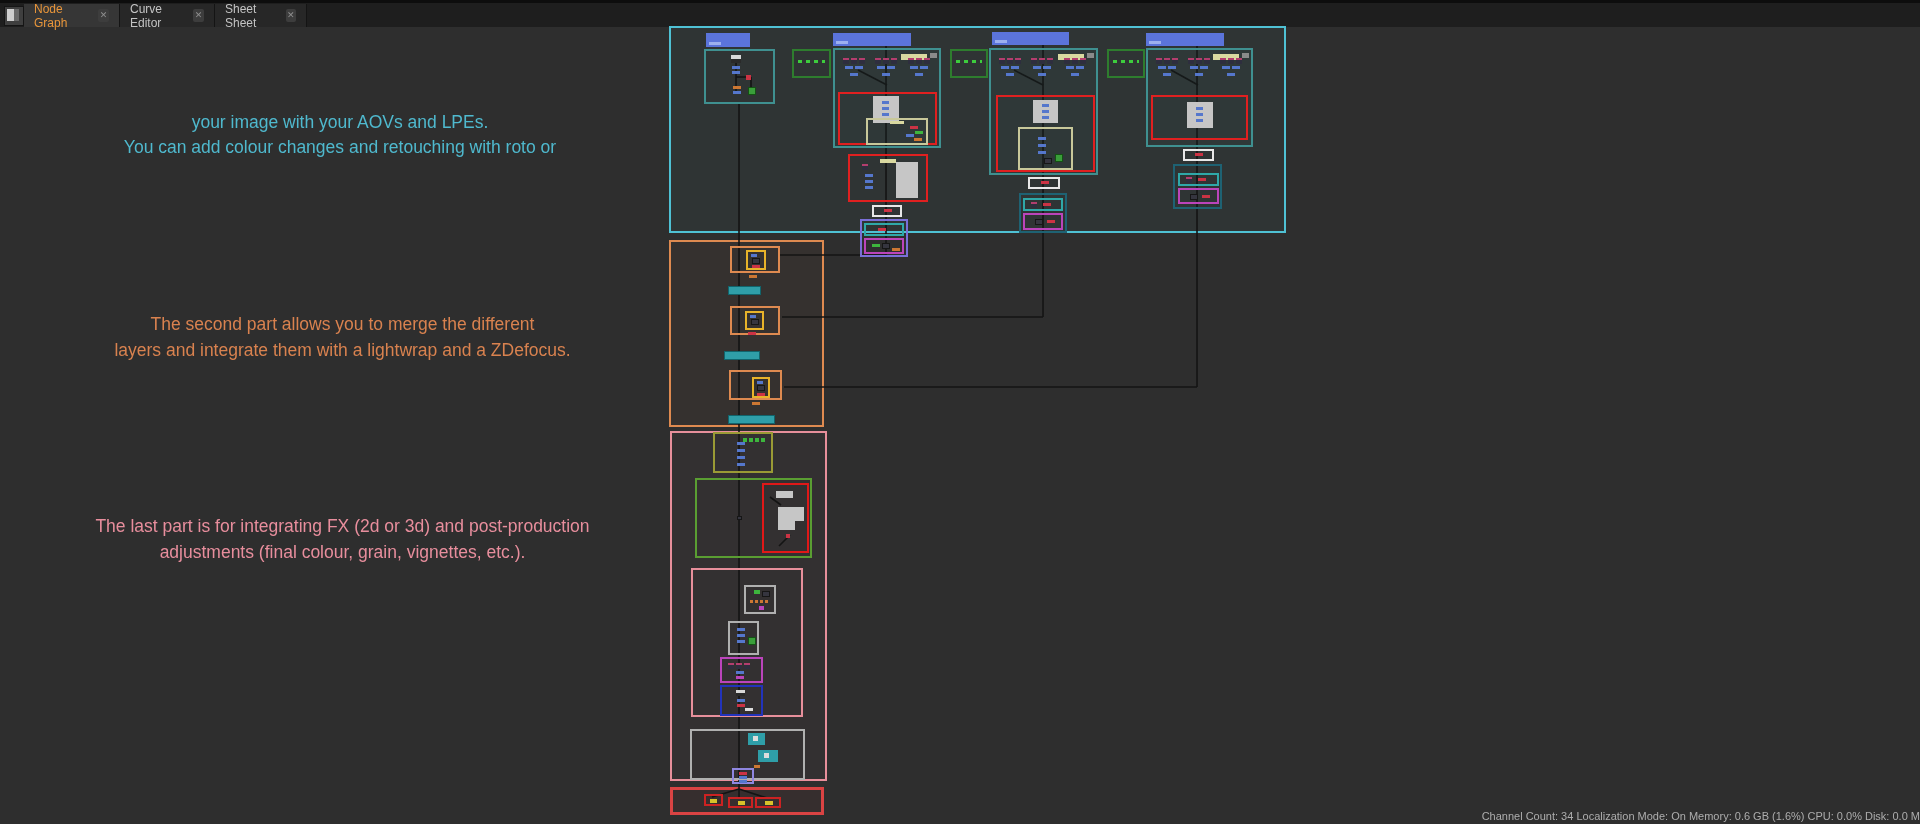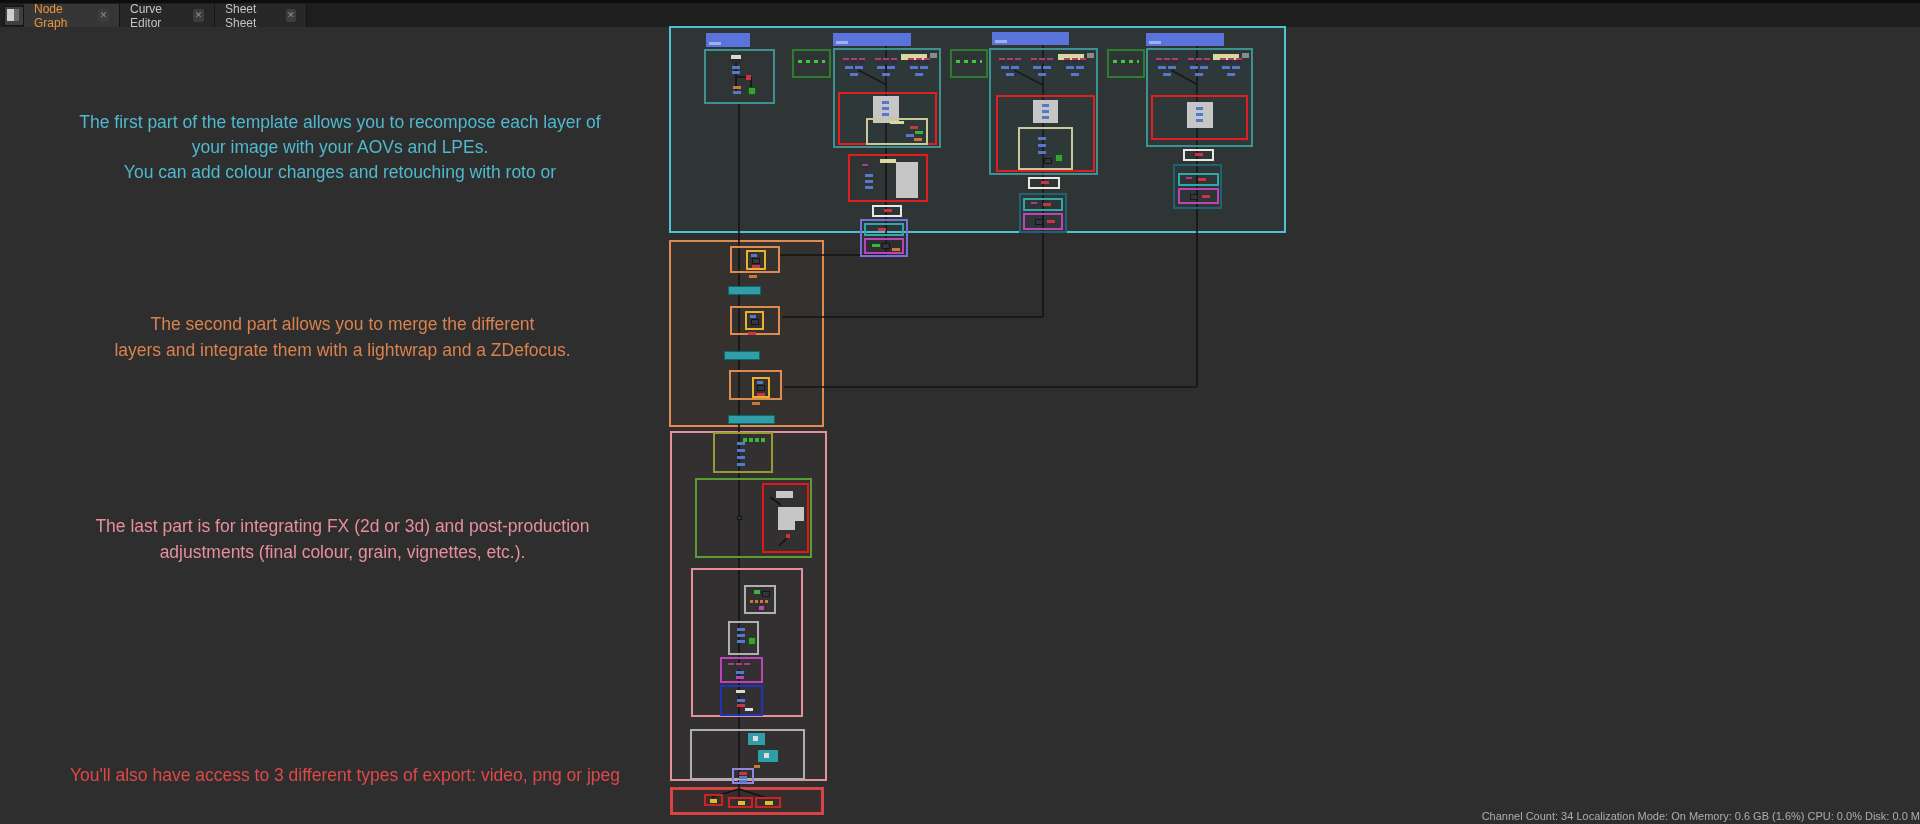--- a/index.html
+++ b/index.html
@@ -57,34 +57,30 @@
       <span>Curve Editor</span>
       <span class="close">✕</span>
     </div>
     <div class="tab" style="left:215px;width:92px;">
       <span>Sheet Sheet</span>
       <span class="close">✕</span>
     </div>
   </div>
 
   <div class="anno" style="left:40px;top:110px;width:600px;line-height:25px;color:#4fb9ce;">
-    <div>The first part of the template allows you to recompose each layer of</div>
     <div>your image with your AOVs and LPEs.</div>
     <div>You can add colour changes and retouching with roto or</div>
   </div>
   <div class="anno" style="left:70px;top:311px;width:545px;line-height:26px;color:#d9824f;">
     <div>The second part allows you to merge the different</div>
     <div>layers and integrate them with a lightwrap and a ZDefocus.</div>
   </div>
   <div class="anno" style="left:50px;top:513px;width:585px;line-height:26px;color:#e88e9d;">
     <div>The last part is for integrating FX (2d or 3d) and post-production</div>
     <div>adjustments (final colour, grain, vignettes, etc.).</div>
-  </div>
-  <div class="anno" style="left:40px;top:765px;width:610px;color:#e04848;">
-    <div>You'll also have access to 3 different types of export: video, png or jpeg</div>
   </div>
 
   <div class="bd" style="left:669px;top:26px;width:617px;height:207px;border:2px solid #4fc1d4;background:rgba(79,193,212,0.04);"></div>
   <div class="bd" style="left:669px;top:240px;width:155px;height:187px;border:2px solid #de8a50;background:rgba(222,138,80,0.04);"></div>
   <div class="bd" style="left:670px;top:431px;width:157px;height:350px;border:2px solid #e78f9b;background:rgba(231,143,155,0.03);"></div>
   <div class="bd" style="left:670px;top:787px;width:154px;height:28px;border:3px solid #d94343;background:rgba(217,67,67,0.05);"></div>
 
   <svg class="wires" width="1920" height="824">
     <g stroke="#141414" stroke-width="1.6" fill="none">
       <line x1="739" y1="103" x2="739" y2="790"></line>

